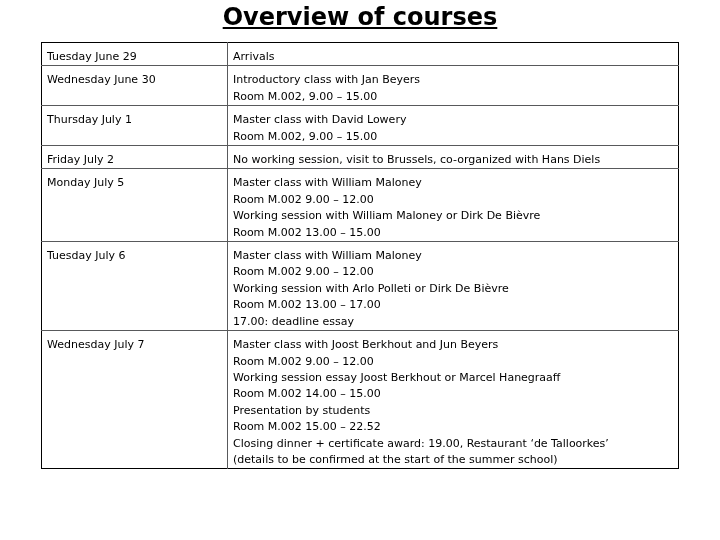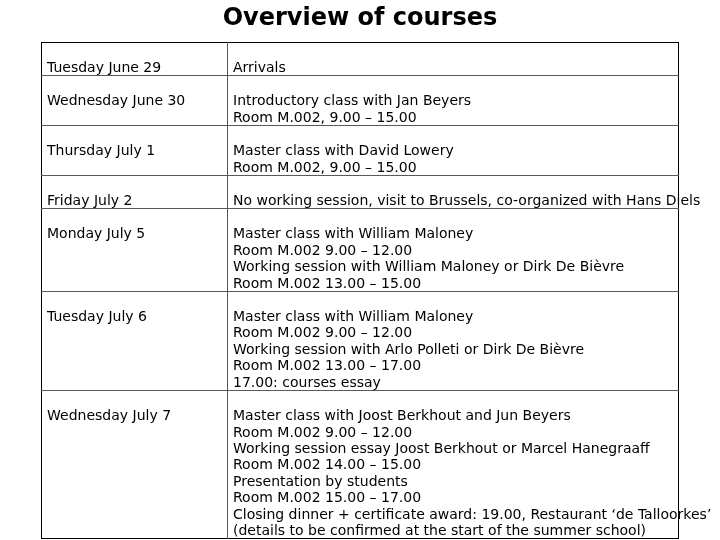--- a/index.html
+++ b/index.html
@@ -24,36 +24,37 @@
     position: absolute;
     top: 2px;
     left: 0;
     width: 720px;
     text-align: center;
     font-size: 24px;
     font-weight: bold;
     letter-spacing: 0px;
     line-height: 30px;
     color: #000000;
+    text-decoration: underline;
   }
   .schedule-table {
     position: absolute;
     top: 42px;
     left: 41px;
     width: 637px;
     border-collapse: collapse;
     table-layout: fixed;
     border: 1.5px solid #000000;
   }
   .schedule-table col.c-day { width: 186px; }
   .schedule-table col.c-act { width: 451px; }
   .schedule-table td {
     border: 0.8px solid #58595b;
-    padding: 16px 4px 0px 5px;
-    font-size: 14px;
+    padding: 6px 4px 0px 5px;
+    font-size: 11px;
     line-height: 16.4px;
     vertical-align: top;
     color: #000000;
     margin-left: 48px;
   }
   .schedule-table td.day-cell {
     white-space: nowrap;
   }
   .schedule-table tr:first-child td { border-top: none; }
   .schedule-table tr:last-child td { border-bottom: none; }
@@ -112,32 +113,32 @@
             <span class="act-line">Room M.002 13.00 – 15.00</span>
           </td>
         </tr>
         <tr>
           <td class="day-cell">Tuesday July 6</td>
           <td class="activity-cell">
             <span class="act-line">Master class with William Maloney</span>
             <span class="act-line">Room M.002 9.00 – 12.00</span>
             <span class="act-line">Working session with Arlo Polleti or Dirk De Bièvre</span>
             <span class="act-line">Room M.002 13.00 – 17.00</span>
-            <span class="act-line">17.00: courses essay</span>
+            <span class="act-line">17.00: deadline essay</span>
           </td>
         </tr>
         <tr>
           <td class="day-cell">Wednesday July 7</td>
           <td class="activity-cell">
             <span class="act-line">Master class with Joost Berkhout and Jun Beyers</span>
             <span class="act-line">Room M.002 9.00 – 12.00</span>
             <span class="act-line">Working session essay Joost Berkhout or Marcel Hanegraaff</span>
             <span class="act-line">Room M.002 14.00 – 15.00</span>
             <span class="act-line">Presentation by students</span>
-            <span class="act-line">Room M.002 15.00 – 17.00</span>
+            <span class="act-line">Room M.002 15.00 – 22.52</span>
             <span class="act-line">Closing dinner + certificate award: 19.00, Restaurant ‘de Talloorkes’</span>
             <span class="act-line">(details to be confirmed at the start of the summer school)</span>
           </td>
         </tr>
       </tbody>
   </table>
 
 </div>
 
 </body></html>

